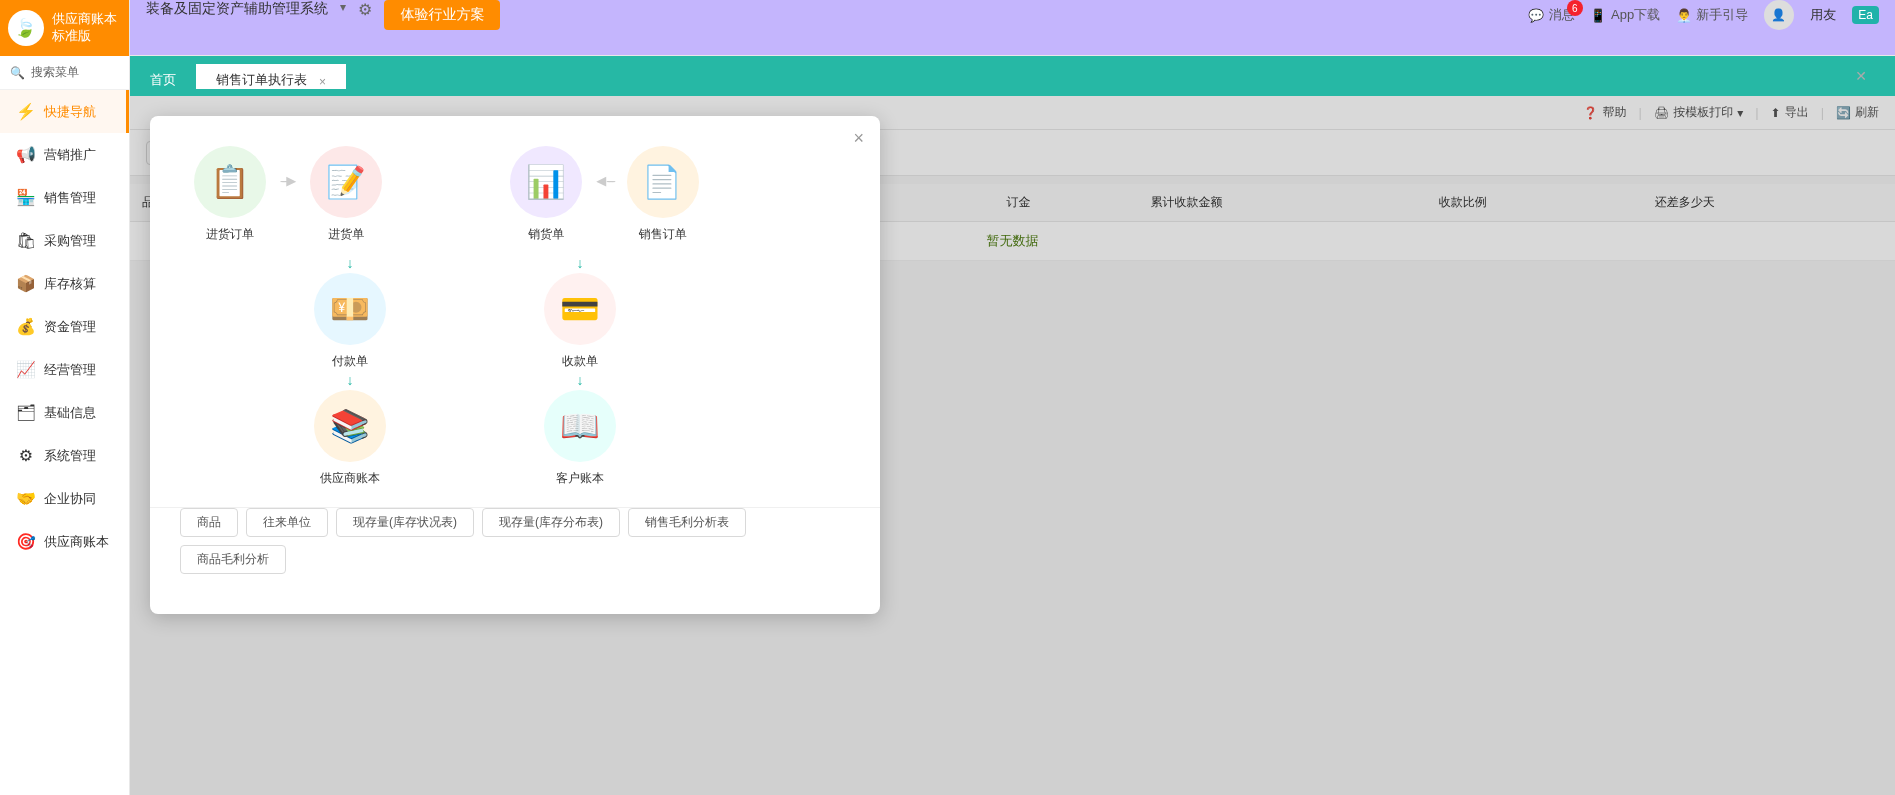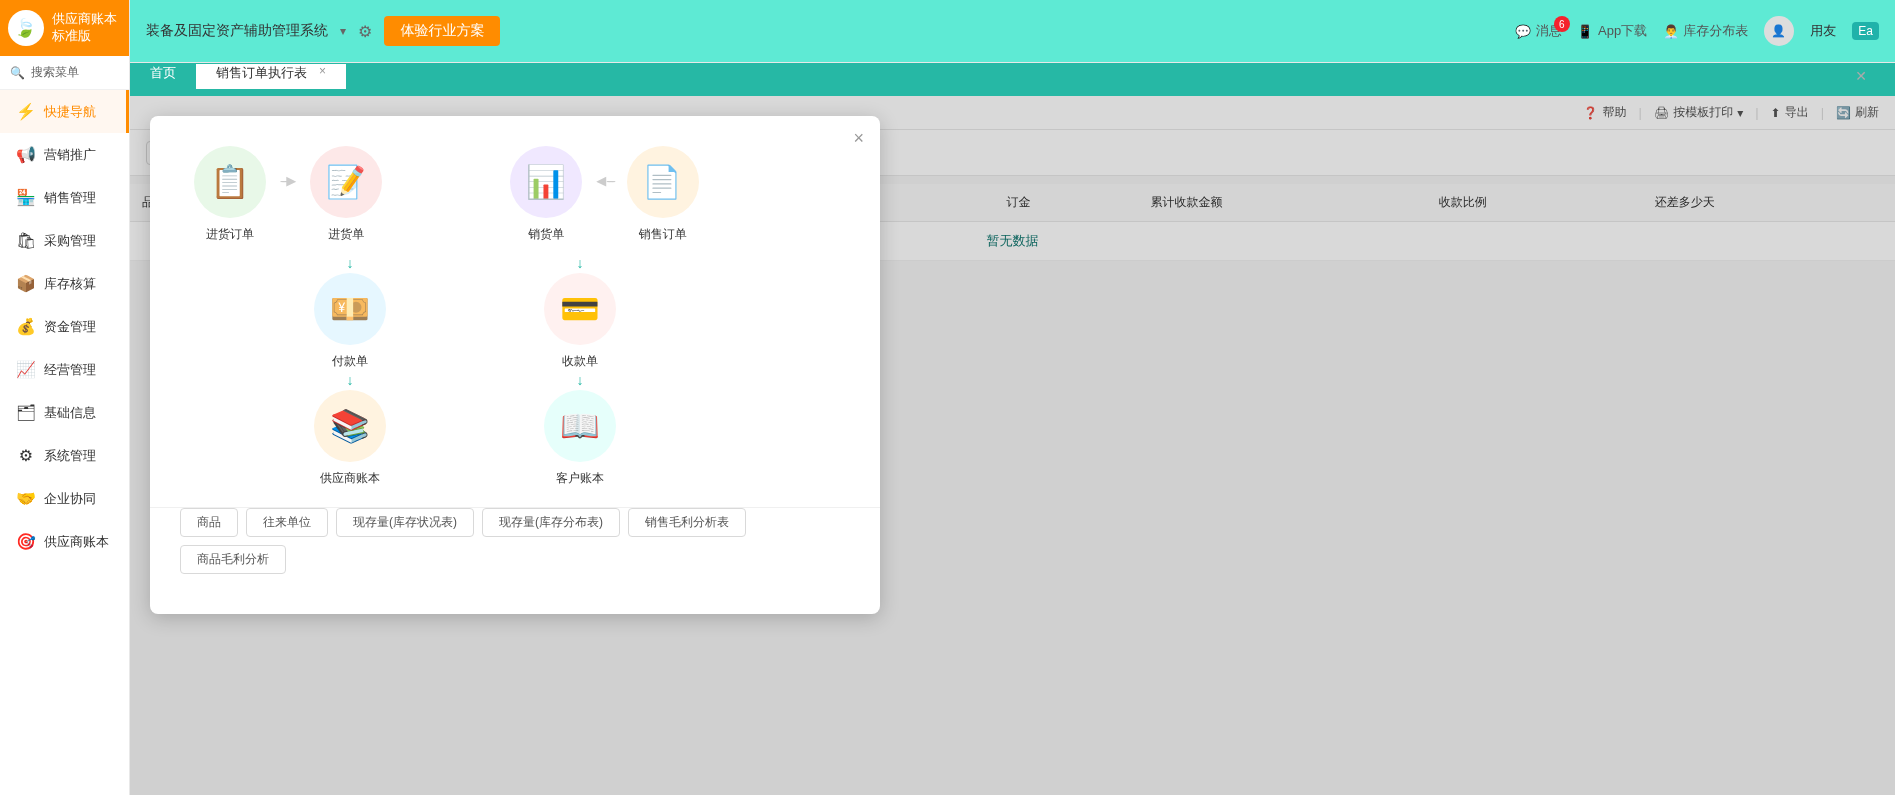--- a/index.html
+++ b/index.html
@@ -26,23 +26,23 @@
     .sidebar-search span { color: #666; font-size: 12px; }
     .sidebar-nav { flex: 1; overflow-y: auto; }
     .sidebar-item {
       display: flex; align-items: center; gap: 8px; padding: 12px 16px; cursor: pointer; color: #333; font-size: 13px;
     }
     .sidebar-item.active { background: #fff7f0; color: #ff8c00; border-right: 3px solid #ff8c00; }
     .sidebar-item-icon { font-size: 16px; width: 20px; text-align: center; }
 
     
     .topbar {
-      position: fixed; left: 130px; top: 0; right: 0; height: 63px;
-      background: #5eead4; border-bottom: 1px solid #e8e8e8;
-      display: flex; align-items: center; padding: 0 16px; gap: 12px; z-index: 99;
+      position: fixed; left: 130px; top: 0; right: 0; height: 56px;
+      background: #c4b5fd; border-bottom: 1px solid #e8e8e8;
+      display: flex; align-items: flex-start; padding: 0 16px; gap: 12px; z-index: 99;
     }
     .topbar-title { font-size: 14px; color: #333; flex: none; }
     .topbar-dropdown { font-size: 12px; color: #666; cursor: pointer; }
     .topbar-gear { font-size: 16px; color: #666; cursor: pointer; }
     .topbar-trial-btn {
       background: #ff8c00; color: #fff; border: none; padding: 6px 16px; border-radius: 4px; cursor: pointer; font-size: 14px;
     }
     .topbar-spacer { flex: 1; }
     .topbar-right { display: flex; align-items: center; gap: 16px; }
     .topbar-badge-item { position: relative; cursor: pointer; font-size: 13px; color: #555; display: flex; align-items: center; gap: 4px; }
@@ -50,21 +50,21 @@
     .user-avatar { width: 30px; height: 30px; border-radius: 50%; background: #ddd; display: flex; align-items: center; justify-content: center; font-size: 12px; color: #666; cursor: pointer; }
     .topbar-ea { background: #20b2aa; color: #fff; border-radius: 4px; padding: 2px 6px; font-size: 12px; cursor: pointer; }
 
     
     .tabbar {
       position: fixed; left: 130px; top: 56px; right: 0; height: 40px;
       background: #26b8a5; display: flex; align-items: center; padding: 0;
       z-index: 98;
     }
     .tab {
-      height: 25px; padding: 0 20px; display: flex; align-items: flex-start; cursor: pointer; font-size: 13px; gap: 8px; position: relative;
+      height: 25px; padding: 0 20px; display: flex; align-items: flex-end; cursor: pointer; font-size: 13px; gap: 8px; position: relative;
     }
     .tab.home { background: #26b8a5; color: #fff; }
     .tab.active { background: #fff; color: #333; }
     .tab-close { font-size: 12px; color: #999; cursor: pointer; margin-left: 4px; }
     .tab-close-top { position: absolute; right: 12px; top: 50%; transform: translateY(-50%); font-size: 14px; color: #aaa; cursor: pointer; }
 
     
     .main {
       position: fixed; left: 130px; top: 96px; right: 0; bottom: 0;
       background: #f5f5f5; overflow: hidden;
@@ -88,21 +88,21 @@
       border: 1px solid #d9d9d9; border-radius: 4px; padding: 4px 8px; font-size: 12px; width: 120px; outline: none;
     }
     .query-btn { background: #ff8c00; color: #fff; border: none; border-radius: 4px; padding: 5px 16px; cursor: pointer; font-size: 13px; }
     .set-btn { background: #fff; color: #555; border: 1px solid #d9d9d9; border-radius: 4px; padding: 5px 12px; cursor: pointer; font-size: 12px; }
     .more-conditions { color: #26b8a5; font-size: 12px; cursor: pointer; }
 
     
     .table-wrap { background: #fff; overflow: auto; }
     .data-table { width: 100%; border-collapse: collapse; font-size: 12px; }
     .data-table th { background: #fafafa; border-bottom: 1px solid #e8e8e8; padding: 10px 12px; text-align: left; color: #333; font-weight: normal; white-space: nowrap; }
-    .data-table td { padding: 10px 12px; border-bottom: 1px solid #f0f0f0; color: #0f766e; }
+    .data-table td { padding: 10px 12px; border-bottom: 1px solid #f0f0f0; color: #4d7c0f; }
     .empty-tip { text-align: center; padding: 40px; color: #999; font-size: 13px; }
 
     
     .modal-overlay {
       position: fixed; left: 130px; top: 96px; right: 0; bottom: 0;
       background: rgba(0,0,0,0.15); z-index: 200; display: flex; align-items: flex-start; justify-content: flex-start;
       padding: 20px;
     }
     .modal {
       background: #fff; border-radius: 8px; width: 730px; max-height: 560px;
@@ -222,21 +222,21 @@
       <span>💬</span>
       <span>消息</span>
       <span class="badge">6</span>
     </div>
     <div class="topbar-badge-item">
       <span>📱</span>
       <span>App下载</span>
     </div>
     <div class="topbar-badge-item">
       <span>👨‍💼</span>
-      <span>库存分布表</span>
+      <span>新手引导</span>
     </div>
     <div class="user-avatar">
       <span>👤</span>
     </div>
     <span style="font-size:13px;color:#333;">用友</span>
     <span class="topbar-ea">Ea</span>
   </div>
 </div>
 
 <div class="tabbar">

